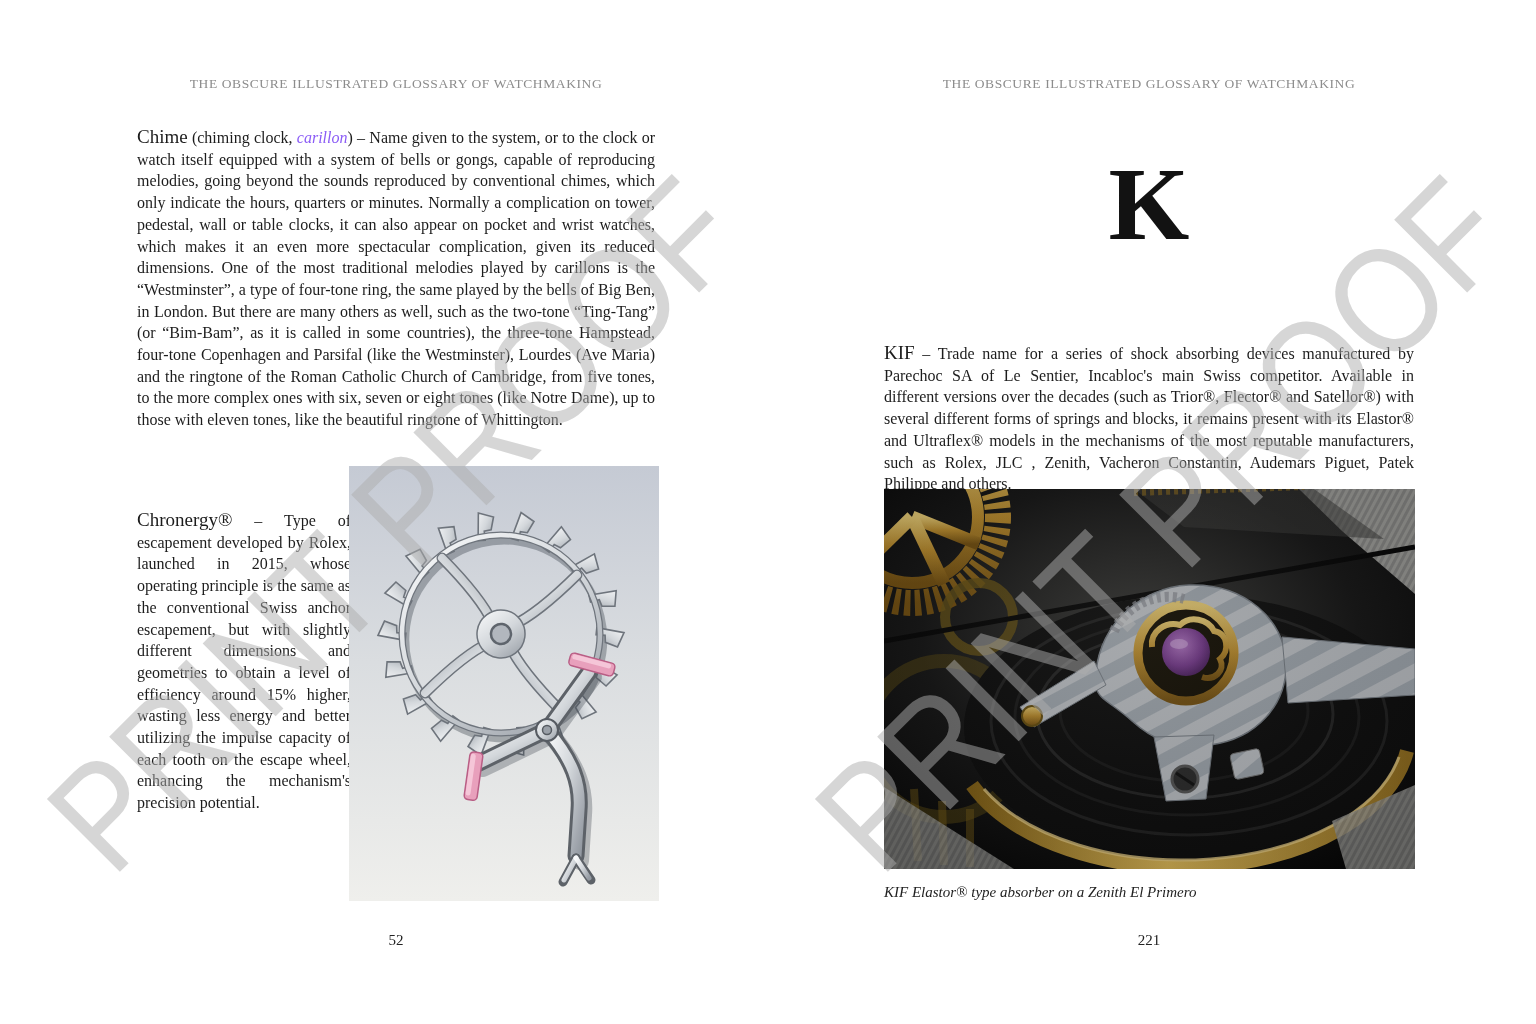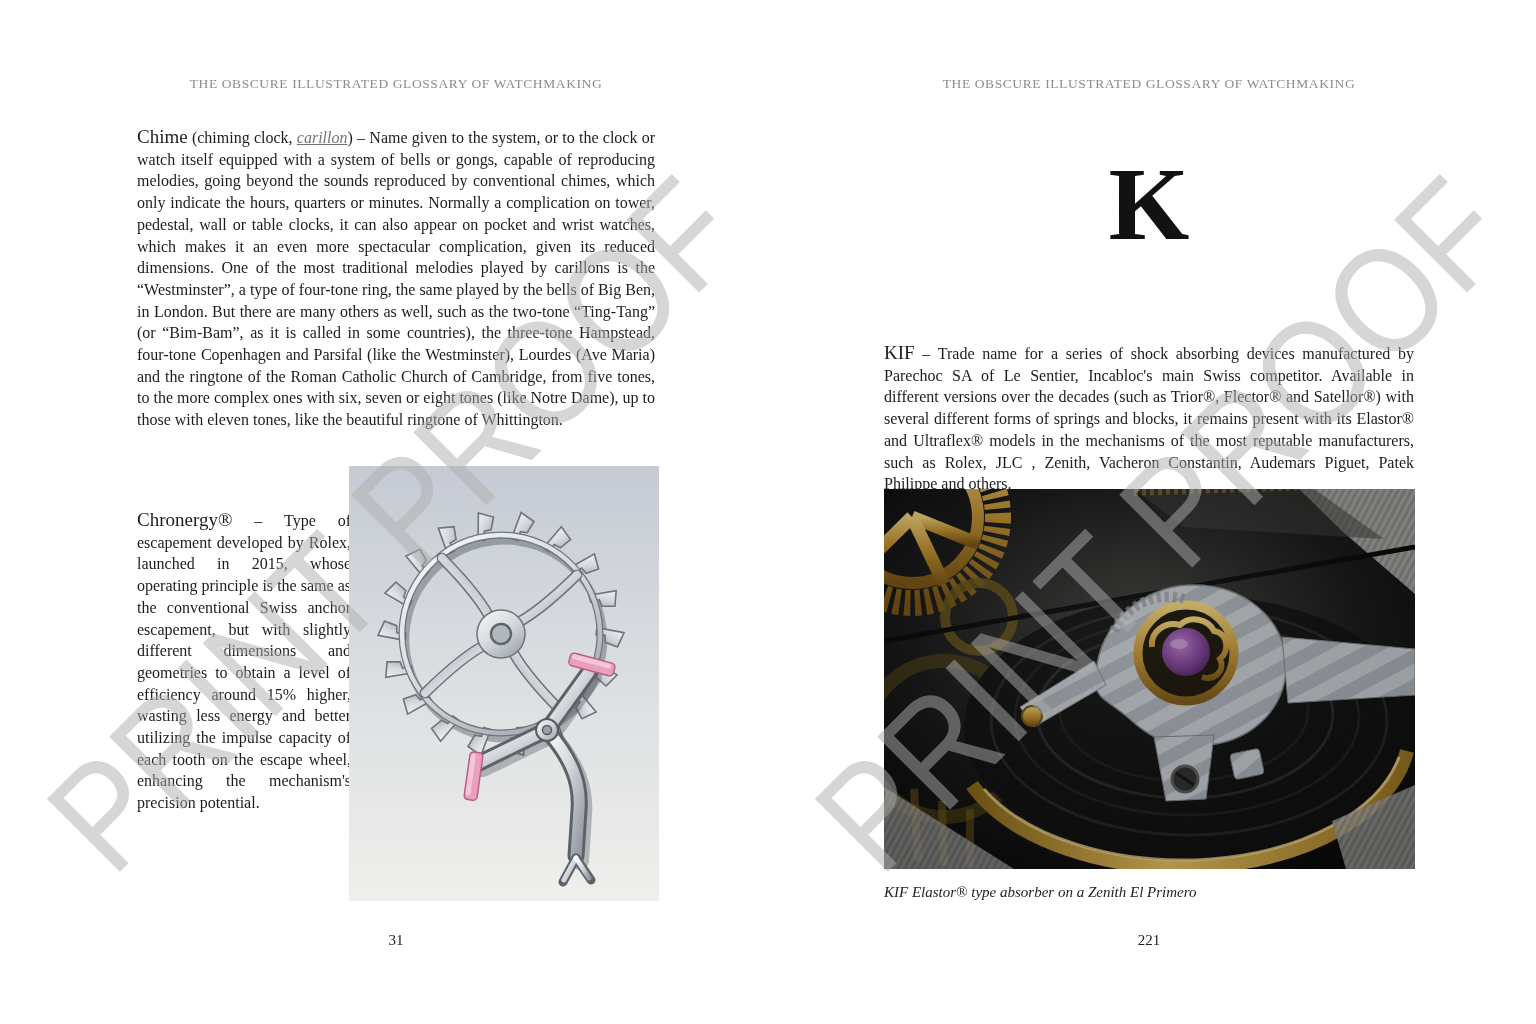--- a/index.html
+++ b/index.html
@@ -9,21 +9,21 @@
   .page-left{left:0;}
   .page-right{left:768px;}
 
   .running-head{position:absolute;top:76px;text-align:center;
     font-size:13.5px;letter-spacing:0.6px;color:#8c8c8c;}
   .page-left .running-head{left:137px;width:518px;}
   .page-right .running-head{left:116px;width:530px;}
 
   .entry{position:absolute;text-align:justify;font-size:16px;line-height:21.7px;color:#1c1c1c;}
   .term{font-weight:normal;font-size:19px;line-height:1;}
-  .xref{color:#737373;font-style:italic;text-decoration:underline;}
+  .xref{color:#8b5cf6;font-style:italic;}
 
   .chime-entry{left:137px;top:111px;width:518px;}
   .chronergy-entry{left:137px;top:494px;width:214px;}
   .kif-entry{left:116px;top:327px;width:530px;}
 
   .section-letter{position:absolute;left:116px;top:152px;width:530px;text-align:center;
     font-weight:bold;font-size:104px;line-height:104px;color:#121212;}
 
   .figure{position:absolute;display:block;}
   .fig-escapement{left:349px;top:466px;width:310px;height:435px;}
@@ -147,21 +147,21 @@
           <g>
             <rect x="220" y="192" width="46" height="13" rx="4" transform="rotate(15 243 198)" fill="#e8a0bc" stroke="#b95e85" stroke-width="1.5"></rect>
             <rect x="222" y="193" width="40" height="5" rx="2.5" transform="rotate(15 243 198)" fill="#f5c6d8"></rect>
             <rect x="118" y="286" width="13" height="48" rx="4" transform="rotate(8 124 310)" fill="#e8a0bc" stroke="#b95e85" stroke-width="1.5"></rect>
             <rect x="119" y="288" width="5" height="42" rx="2.5" transform="rotate(8 124 310)" fill="#f5c6d8"></rect>
           </g>
         </g>
       </svg>
     </div>
 
-    <div class="page-number">31</div>
+    <div class="page-number">52</div>
     <div class="watermark">PRINT PROOF</div>
   </div>
 
   <div class="page page-right">
 
     <div class="running-head">THE OBSCURE ILLUSTRATED GLOSSARY OF WATCHMAKING</div>
 
     <div class="section-letter">K</div>
 
     <p class="entry kif-entry">

